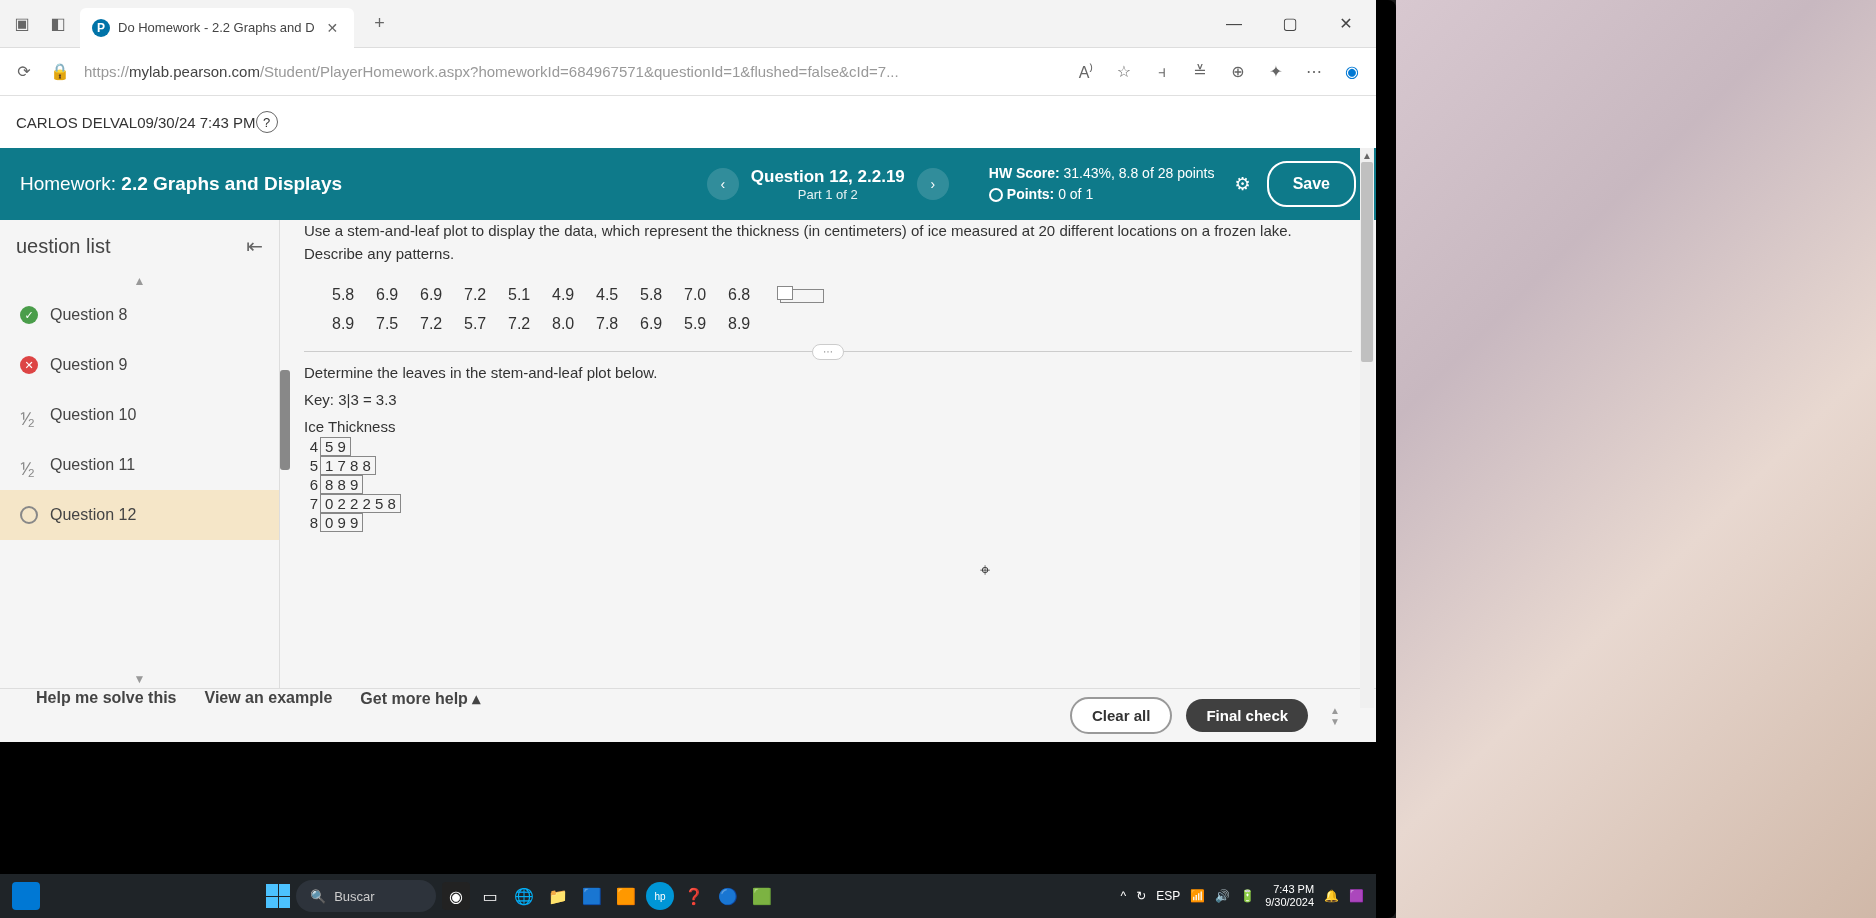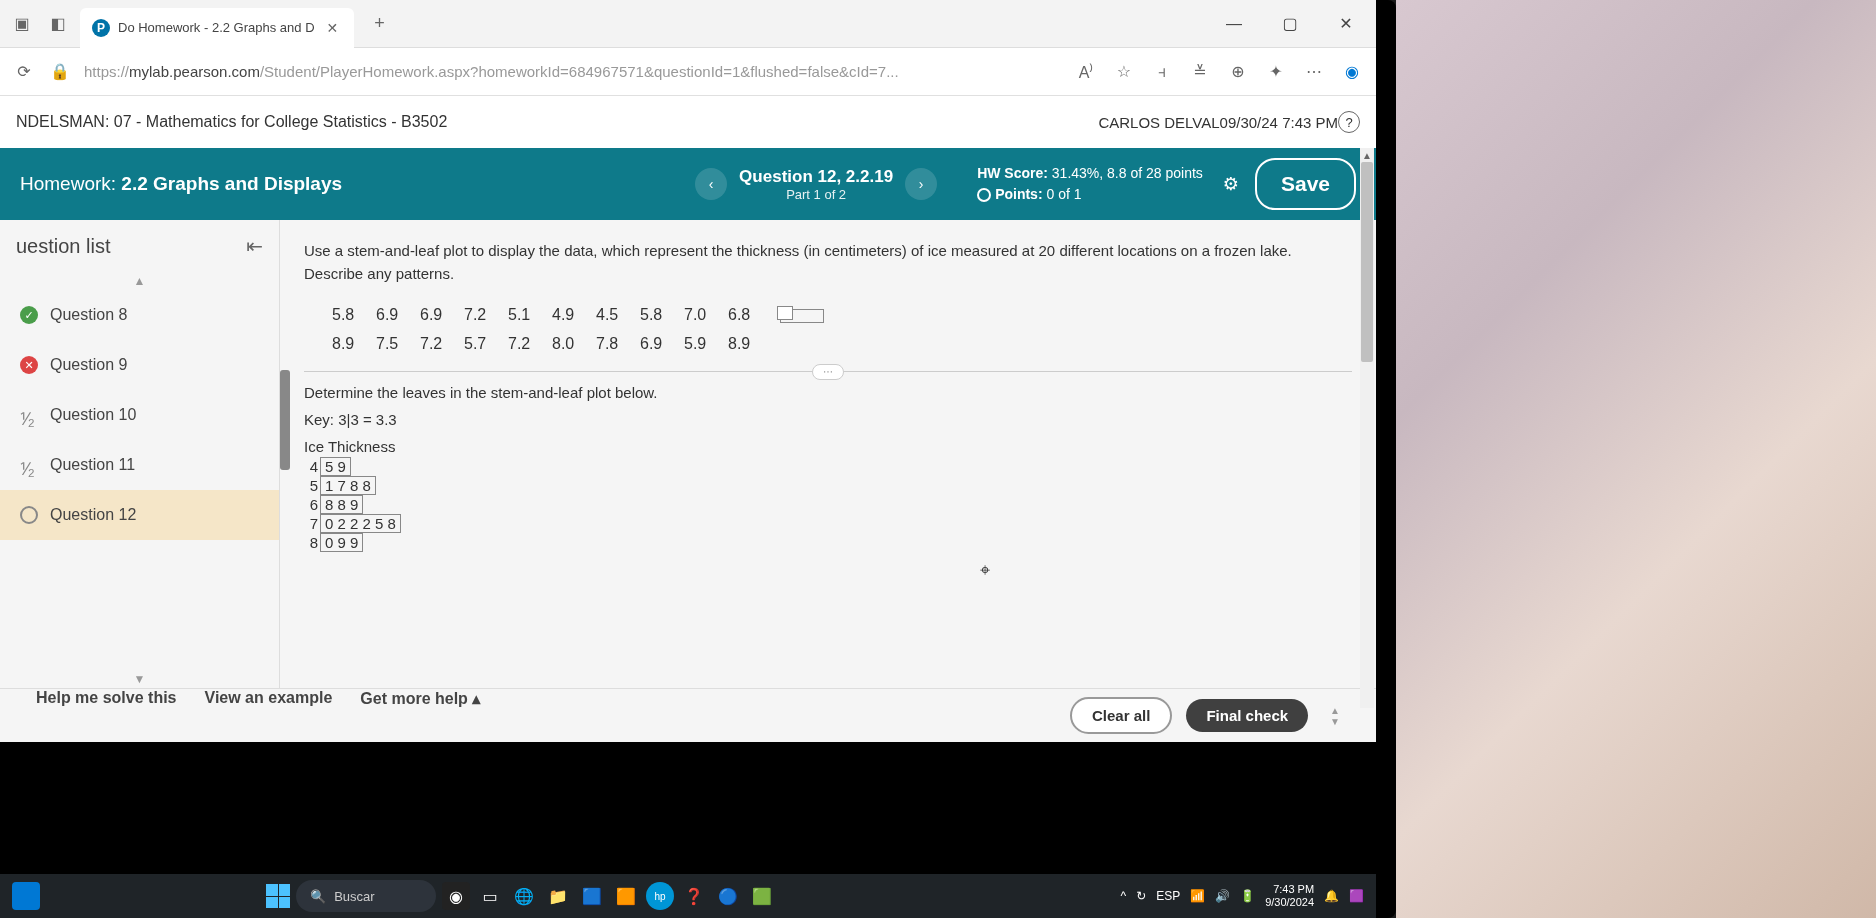--- a/index.html
+++ b/index.html
@@ -32,34 +32,34 @@
 .hw-title{font-size:19px}
 .hw-title b{font-weight:600}
 .q-nav{display:flex;align-items:center;gap:12px;margin-left:auto;margin-right:20px}
 .nav-btn{width:32px;height:32px;border-radius:50%;background:rgba(255,255,255,0.15);display:flex;align-items:center;justify-content:center;font-size:14px}
 .q-info{text-align:center}
 .q-num{font-size:17px;font-weight:600}
 .q-part{font-size:13px;opacity:0.9}
 .score-info{margin-left:20px;font-size:14px;line-height:1.5}
 .score-info .circ{display:inline-block;width:14px;height:14px;border:2px solid #fff;border-radius:50%;vertical-align:middle;margin-right:4px}
 .gear{margin-left:20px;font-size:18px}
-.save-btn{margin-left:16px;padding:12px 24px;border:2px solid #fff;border-radius:20px;font-size:21px;font-weight:600;background:transparent;color:#fff}
+.save-btn{margin-left:16px;padding:12px 24px;border:2px solid #fff;border-radius:20px;font-size:16px;font-weight:600;background:transparent;color:#fff}
 .content{display:flex;height:468px;position:relative}
 .sidebar{width:280px;background:#f5f5f5;border-right:1px solid #ddd;position:relative}
 .sb-header{padding:14px 16px;font-size:20px;color:#444;display:flex;align-items:center;justify-content:space-between}
 .collapse-btn{font-size:20px;color:#666}
 .sb-scroll-up{text-align:center;color:#999;font-size:12px;padding:2px}
 .sb-item{padding:16px 20px;font-size:16px;color:#444;display:flex;align-items:center;gap:12px;cursor:pointer}
 .sb-item.active{background:#f5e6c8}
 .status-check{width:18px;height:18px;background:#4a9d4a;border-radius:50%;color:#fff;display:flex;align-items:center;justify-content:center;font-size:11px}
 .status-x{width:18px;height:18px;background:#d44;border-radius:50%;color:#fff;display:flex;align-items:center;justify-content:center;font-size:11px}
 .status-partial{width:18px;height:18px;color:#888;font-size:18px}
 .status-empty{width:18px;height:18px;border:2px solid #888;border-radius:50%}
 .sb-scroll-down{text-align:center;color:#999;font-size:12px;padding:2px;position:absolute;bottom:0;width:100%}
-.main{flex:1;padding:20px 24px;position:relative;overflow:auto}
+.main{flex:1;padding:0 24px;position:relative;overflow:auto}
 .prompt{font-size:15px;color:#333;line-height:1.5;margin-bottom:16px}
 .data-rows{font-family:monospace;font-size:16px;color:#333;line-height:1.8;margin-left:28px;margin-bottom:8px}
 .data-rows span{display:inline-block;width:44px}
 .copy-ic{display:inline-block;width:16px;height:14px;border:1px solid #888;margin-left:8px;vertical-align:middle;position:relative}
 .copy-ic::before{content:"";position:absolute;width:14px;height:12px;border:1px solid #888;left:-4px;top:-4px;background:#fff}
 .divider{border-top:1px solid #ccc;margin:12px 0;position:relative}
 .divider-handle{position:absolute;left:50%;top:-8px;width:32px;height:16px;background:#fff;border:1px solid #ccc;border-radius:8px;transform:translateX(-50%);display:flex;align-items:center;justify-content:center;font-size:10px;color:#888}
 .sub-prompt{font-size:15px;color:#333;margin:10px 0}
 .stem-table{font-size:15px;color:#333}
 .stem-title{margin-bottom:2px}
@@ -119,21 +119,20 @@
     <div class="addr-icon">⫞</div>
     <div class="addr-icon">≚</div>
     <div class="addr-icon">⊕</div>
     <div class="addr-icon">✦</div>
     <div class="addr-icon">⋯</div>
     <div class="addr-icon" style="color:#0078d4">◉</div>
   </div>
 </div>
 
 <div class="course-header">
-  <div class="course-name">NDELSMAN: 07 - Mathematics for College Statistics - B3502</div>
   <div class="course-right">
     <span>CARLOS DELVAL</span>
     <span>09/30/24 7:43 PM</span>
     <div class="help-circle">?</div>
   </div>
 </div>
 
 <div class="scrollbar-v">
   <div class="scroll-up">▲</div>
   <div class="scroll-thumb"></div>

